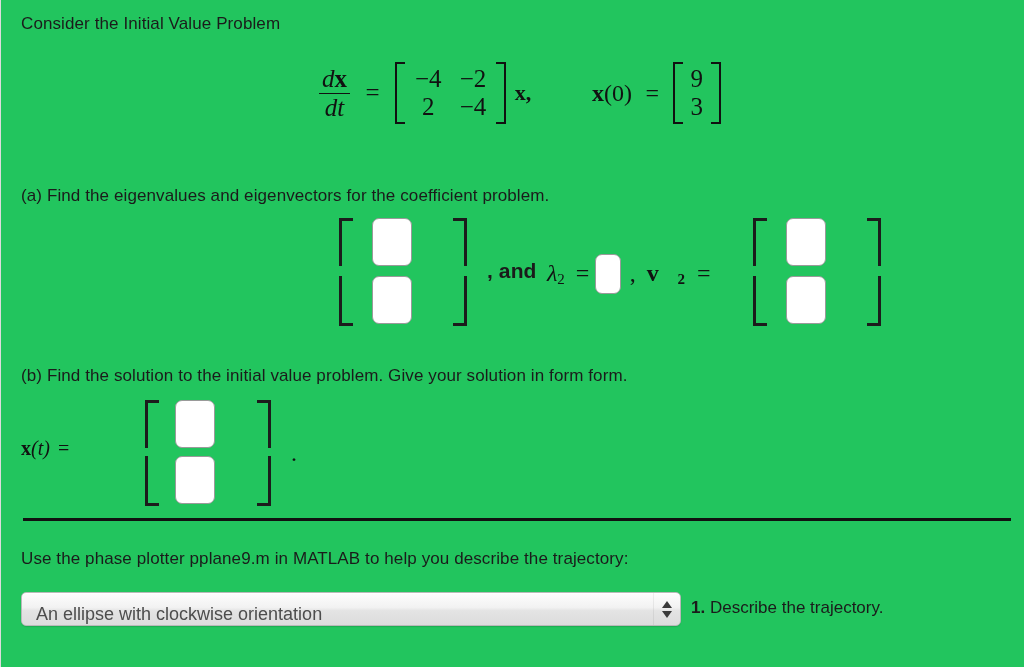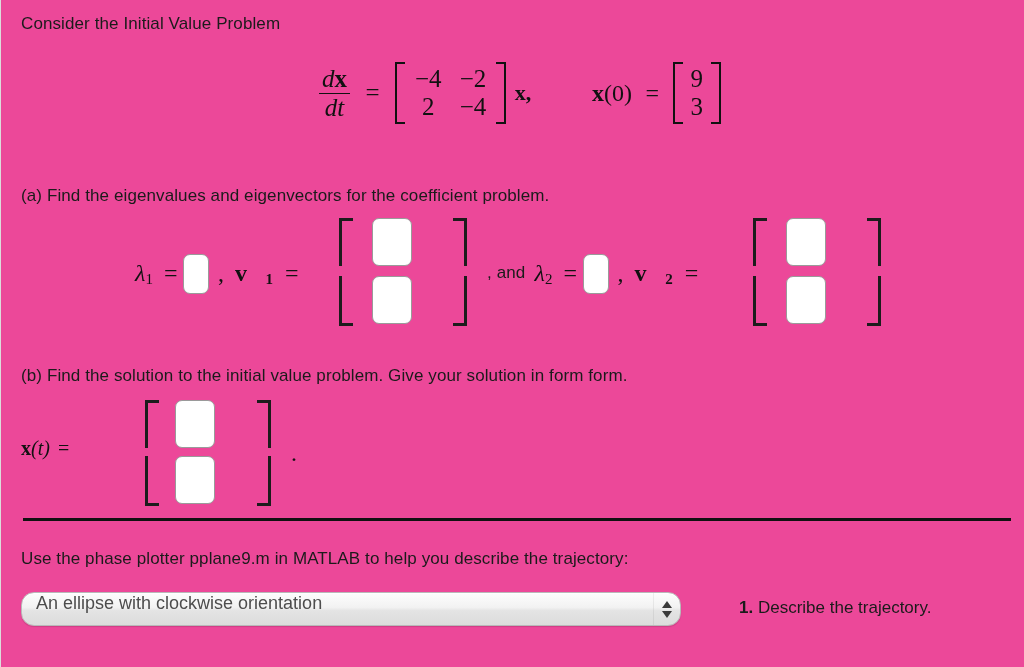--- a/index.html
+++ b/index.html
@@ -13,21 +13,21 @@
     font-family: "Liberation Sans", sans-serif;
     color: #1a1a1a;
     overflow: hidden;
     position: relative;
   }
   .page {
     position: absolute;
     left: 0; top: 0;
     width: 1024px;
     height: 667px;
-    background: #ec4899;
+    background: #22c55e;
     border-left: 1px solid #dcdcdc;
     box-sizing: border-box;
   }
 
   
   .prose {
     position: absolute;
     font-size: 17px;
     line-height: 20px;
     color: #1b1b1b;
@@ -120,25 +120,25 @@
     background: #111;
     height: 3px;
   }
 
   
   .selectwrap {
     position: absolute;
     height: 34px;
     box-sizing: border-box;
     border: 1px solid #b9b9b9;
-    border-radius: 13px;
+    border-radius: 5px;
     background: linear-gradient(to bottom, #fdfdfd 0%, #f2f2f2 45%, #e4e4e4 55%, #dcdcdc 100%);
     box-shadow: 0 1px 1px rgba(0,0,0,.13), inset 0 1px 0 rgba(255,255,255,.9);
     display: flex;
-    align-items: flex-start;
+    align-items: flex-end;
     overflow: hidden;
   }
   .selectwrap .selval {
     flex: 1 1 auto;
     padding-left: 14px;
     font-size: 18px;
     color: #4d4d4d;
     white-space: nowrap;
     overflow: hidden;
     text-overflow: ellipsis;
@@ -212,44 +212,32 @@
         <tr>
               <td>3</td>
             </tr>
       </tbody>
         </table>
     </span>
   </div>
 
   <div class="prose" style="left:20px; top:186px;">(a) Find the eigenvalues and eigenvectors for the coefficient problem.</div>
 
-  <div style="position:absolute; left:134px; top:254px;">
-    <span class="math" style="font-size:24px; vertical-align:middle;">
-      <span class="mi">λ</span><span class="mn" style="font-size:15px; vertical-align:-3px;">1</span>
-      <span class="mn" style="padding-left:5px;">=</span>
-    </span>
-    <span class="ansbox small"></span>
-    <span class="math" style="font-size:24px; vertical-align:middle; padding-left:4px;">
-      <span class="mn">,</span>
-      <span class="mb mi" style="padding-left:5px;">v⃗</span><span class="mb" style="font-size:15px; vertical-align:-3px;">1</span>
-      <span class="mn" style="padding-left:6px;">=</span>
-    </span>
-  </div>
 
   <div class="vecgrid" style="left:338px; top:218px; width:128px; height:108px;">
     <div class="bpiece tl" style="left:0;    top:0;   height:48px;"></div>
     <div class="bpiece bl" style="left:0;    top:58px; height:50px;"></div>
     <div class="bpiece right tl" style="right:0; top:0;   height:48px;"></div>
     <div class="bpiece right bl" style="right:0; top:58px; height:50px;"></div>
     <span class="ansbox vec" style="position:absolute; left:33px; top:0px;"></span>
     <span class="ansbox vec" style="position:absolute; left:33px; top:58px;"></span>
   </div>
 
   <div style="position:absolute; left:486px; top:254px;">
-    <span class="prose" style="position:static; font-size:17px;">, and&nbsp;</span>
+    <span class="prose" style="position:static; font-size:21px;font-weight:bold;">, and&nbsp;</span>
     <span class="math" style="font-size:24px; vertical-align:middle;">
       <span class="mi">λ</span><span class="mn" style="font-size:15px; vertical-align:-3px;">2</span>
       <span class="mn" style="padding-left:5px;">=</span>
     </span>
     <span class="ansbox small"></span>
     <span class="math" style="font-size:24px; vertical-align:middle; padding-left:4px;">
       <span class="mn">,</span>
       <span class="mb mi" style="padding-left:5px;">v⃗</span><span class="mb" style="font-size:15px; vertical-align:-3px;">2</span>
       <span class="mn" style="padding-left:6px;">=</span>
     </span>
@@ -288,18 +276,18 @@
   <div class="prose" style="left:20px; top:549px;">Use the phase plotter pplane9.m in MATLAB to help you describe the trajectory:</div>
 
   <div class="selectwrap" style="left:20px; top:592px; width:660px;">
     <span class="selval">An ellipse with clockwise orientation</span>
     <span class="spinner">
       <span class="tri up"></span>
       <span class="tri down"></span>
     </span>
   </div>
 
-  <div class="q-label" style="left:690px; top:598px;margin-left:48px;">
+  <div class="q-label" style="left:690px; top:598px;">
     <b>1.</b>
     <span>Describe the trajectory.</span>
   </div>
 
 </div>
 
 </body></html>

